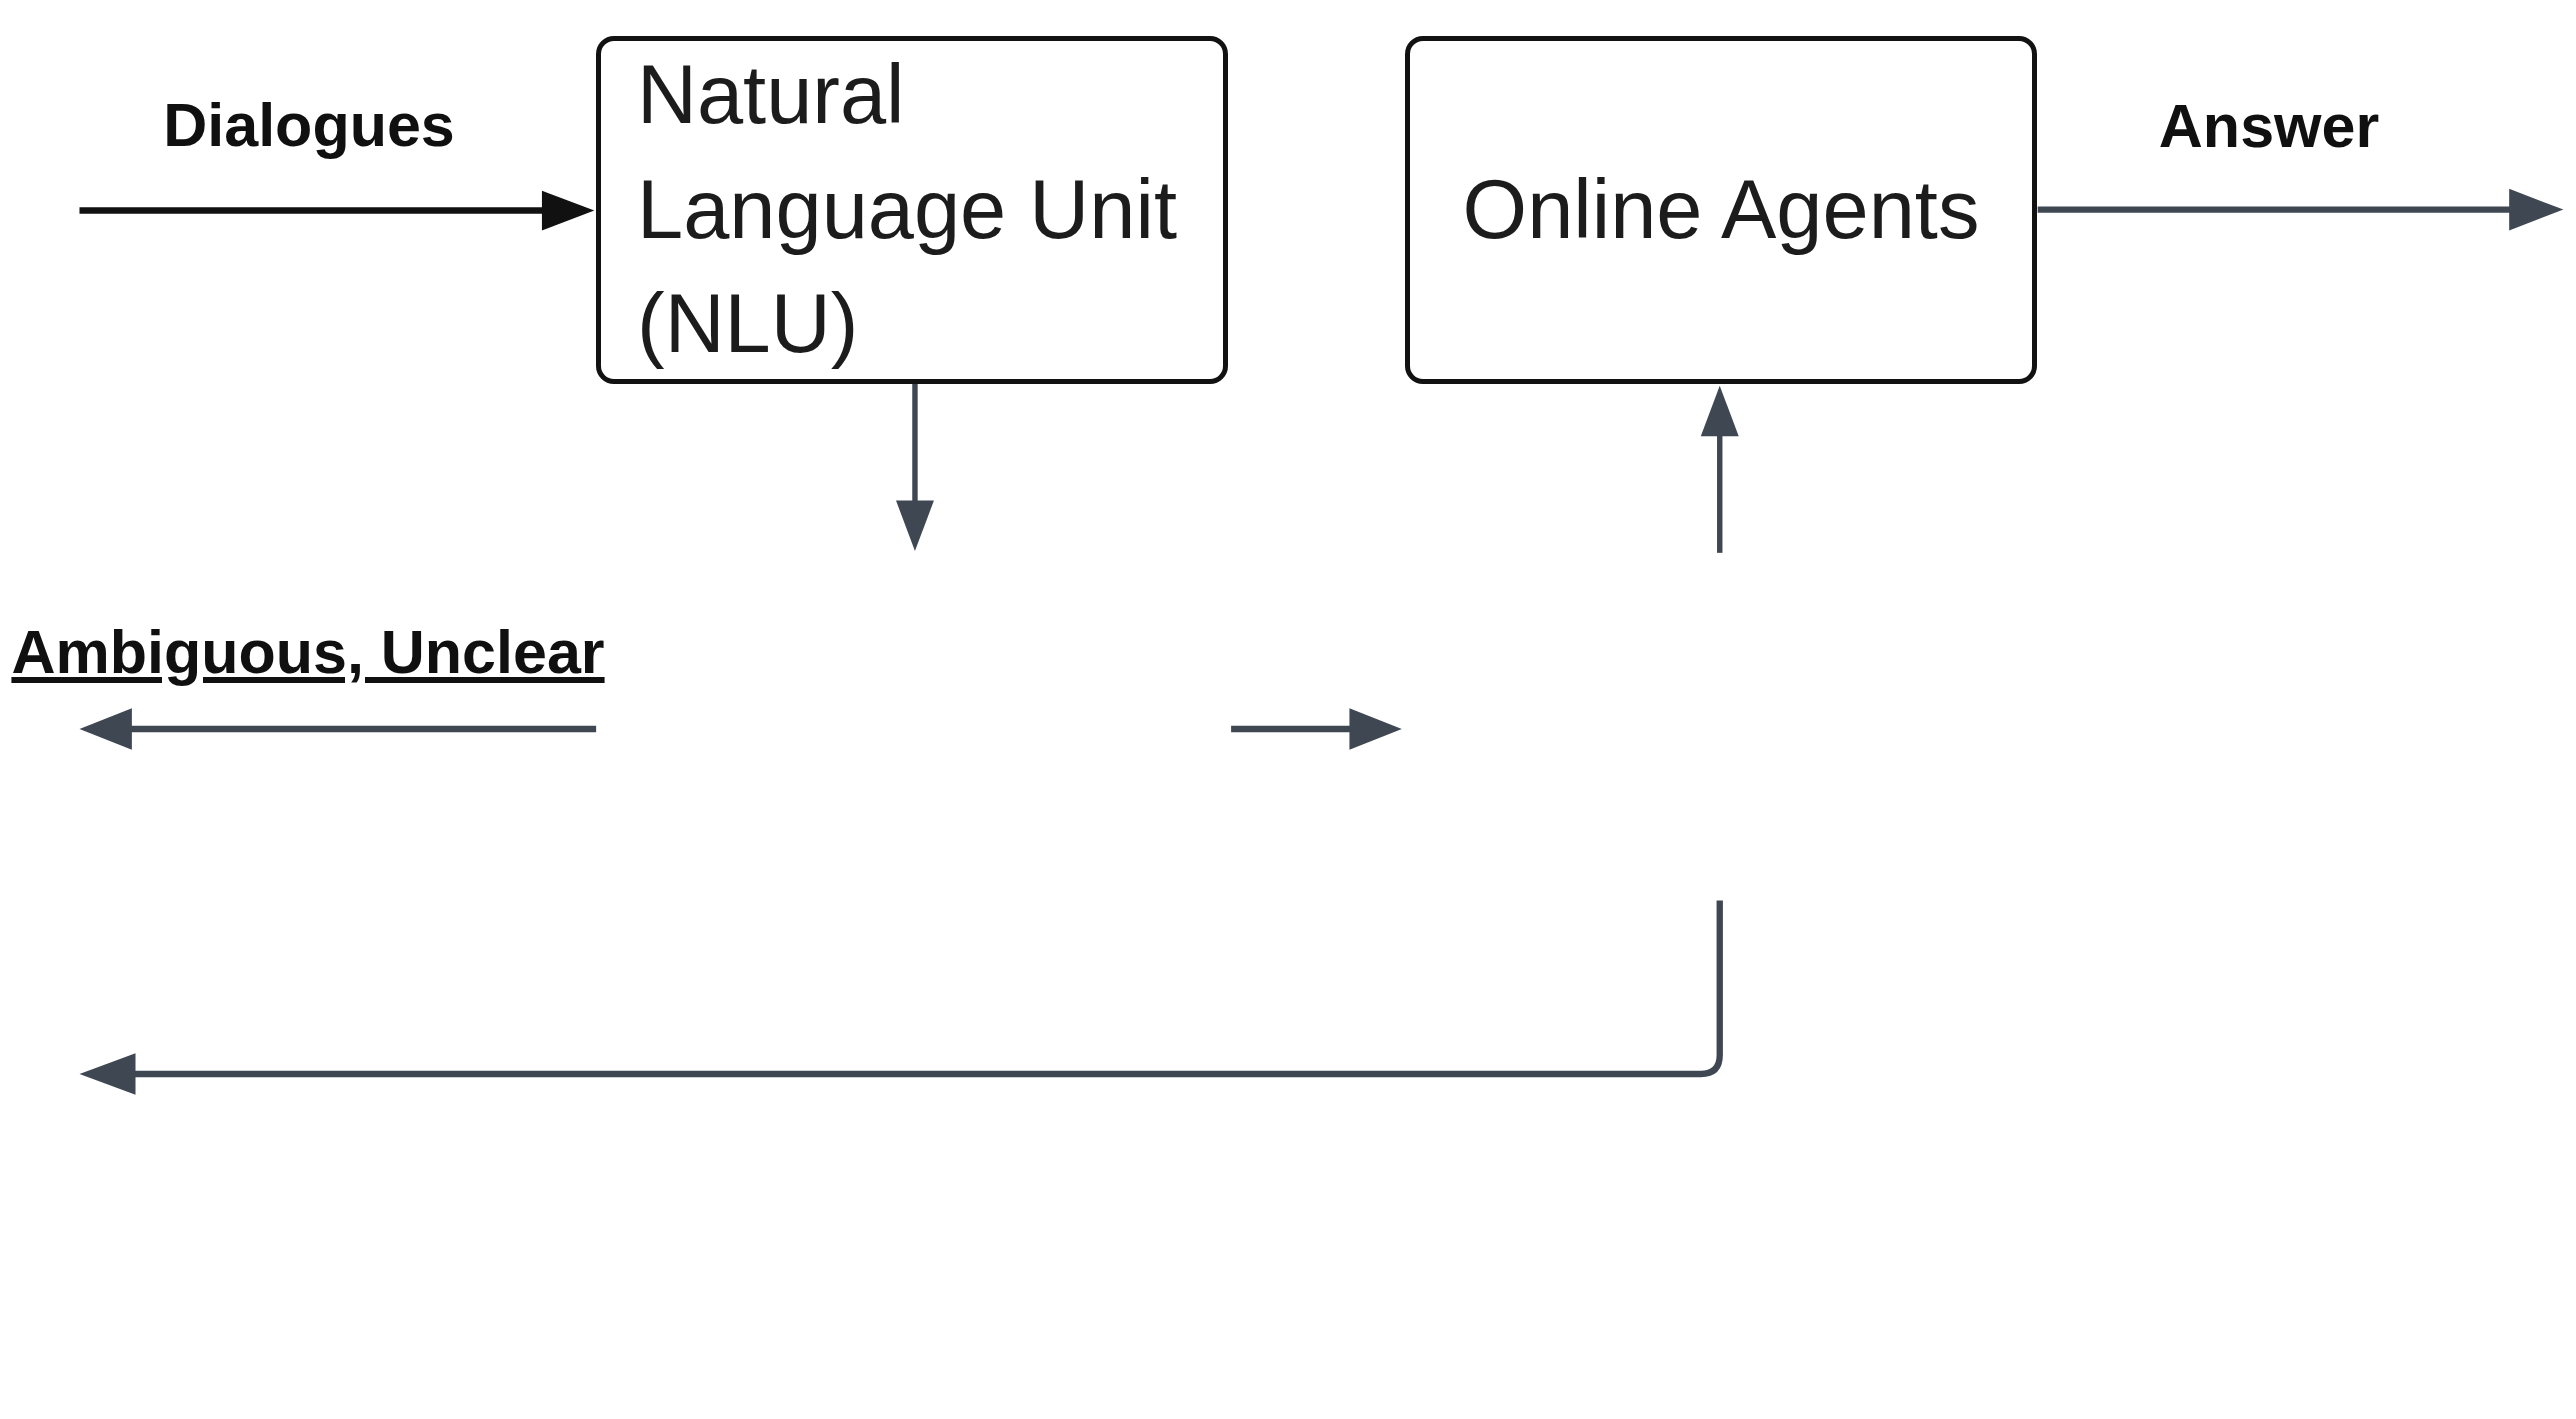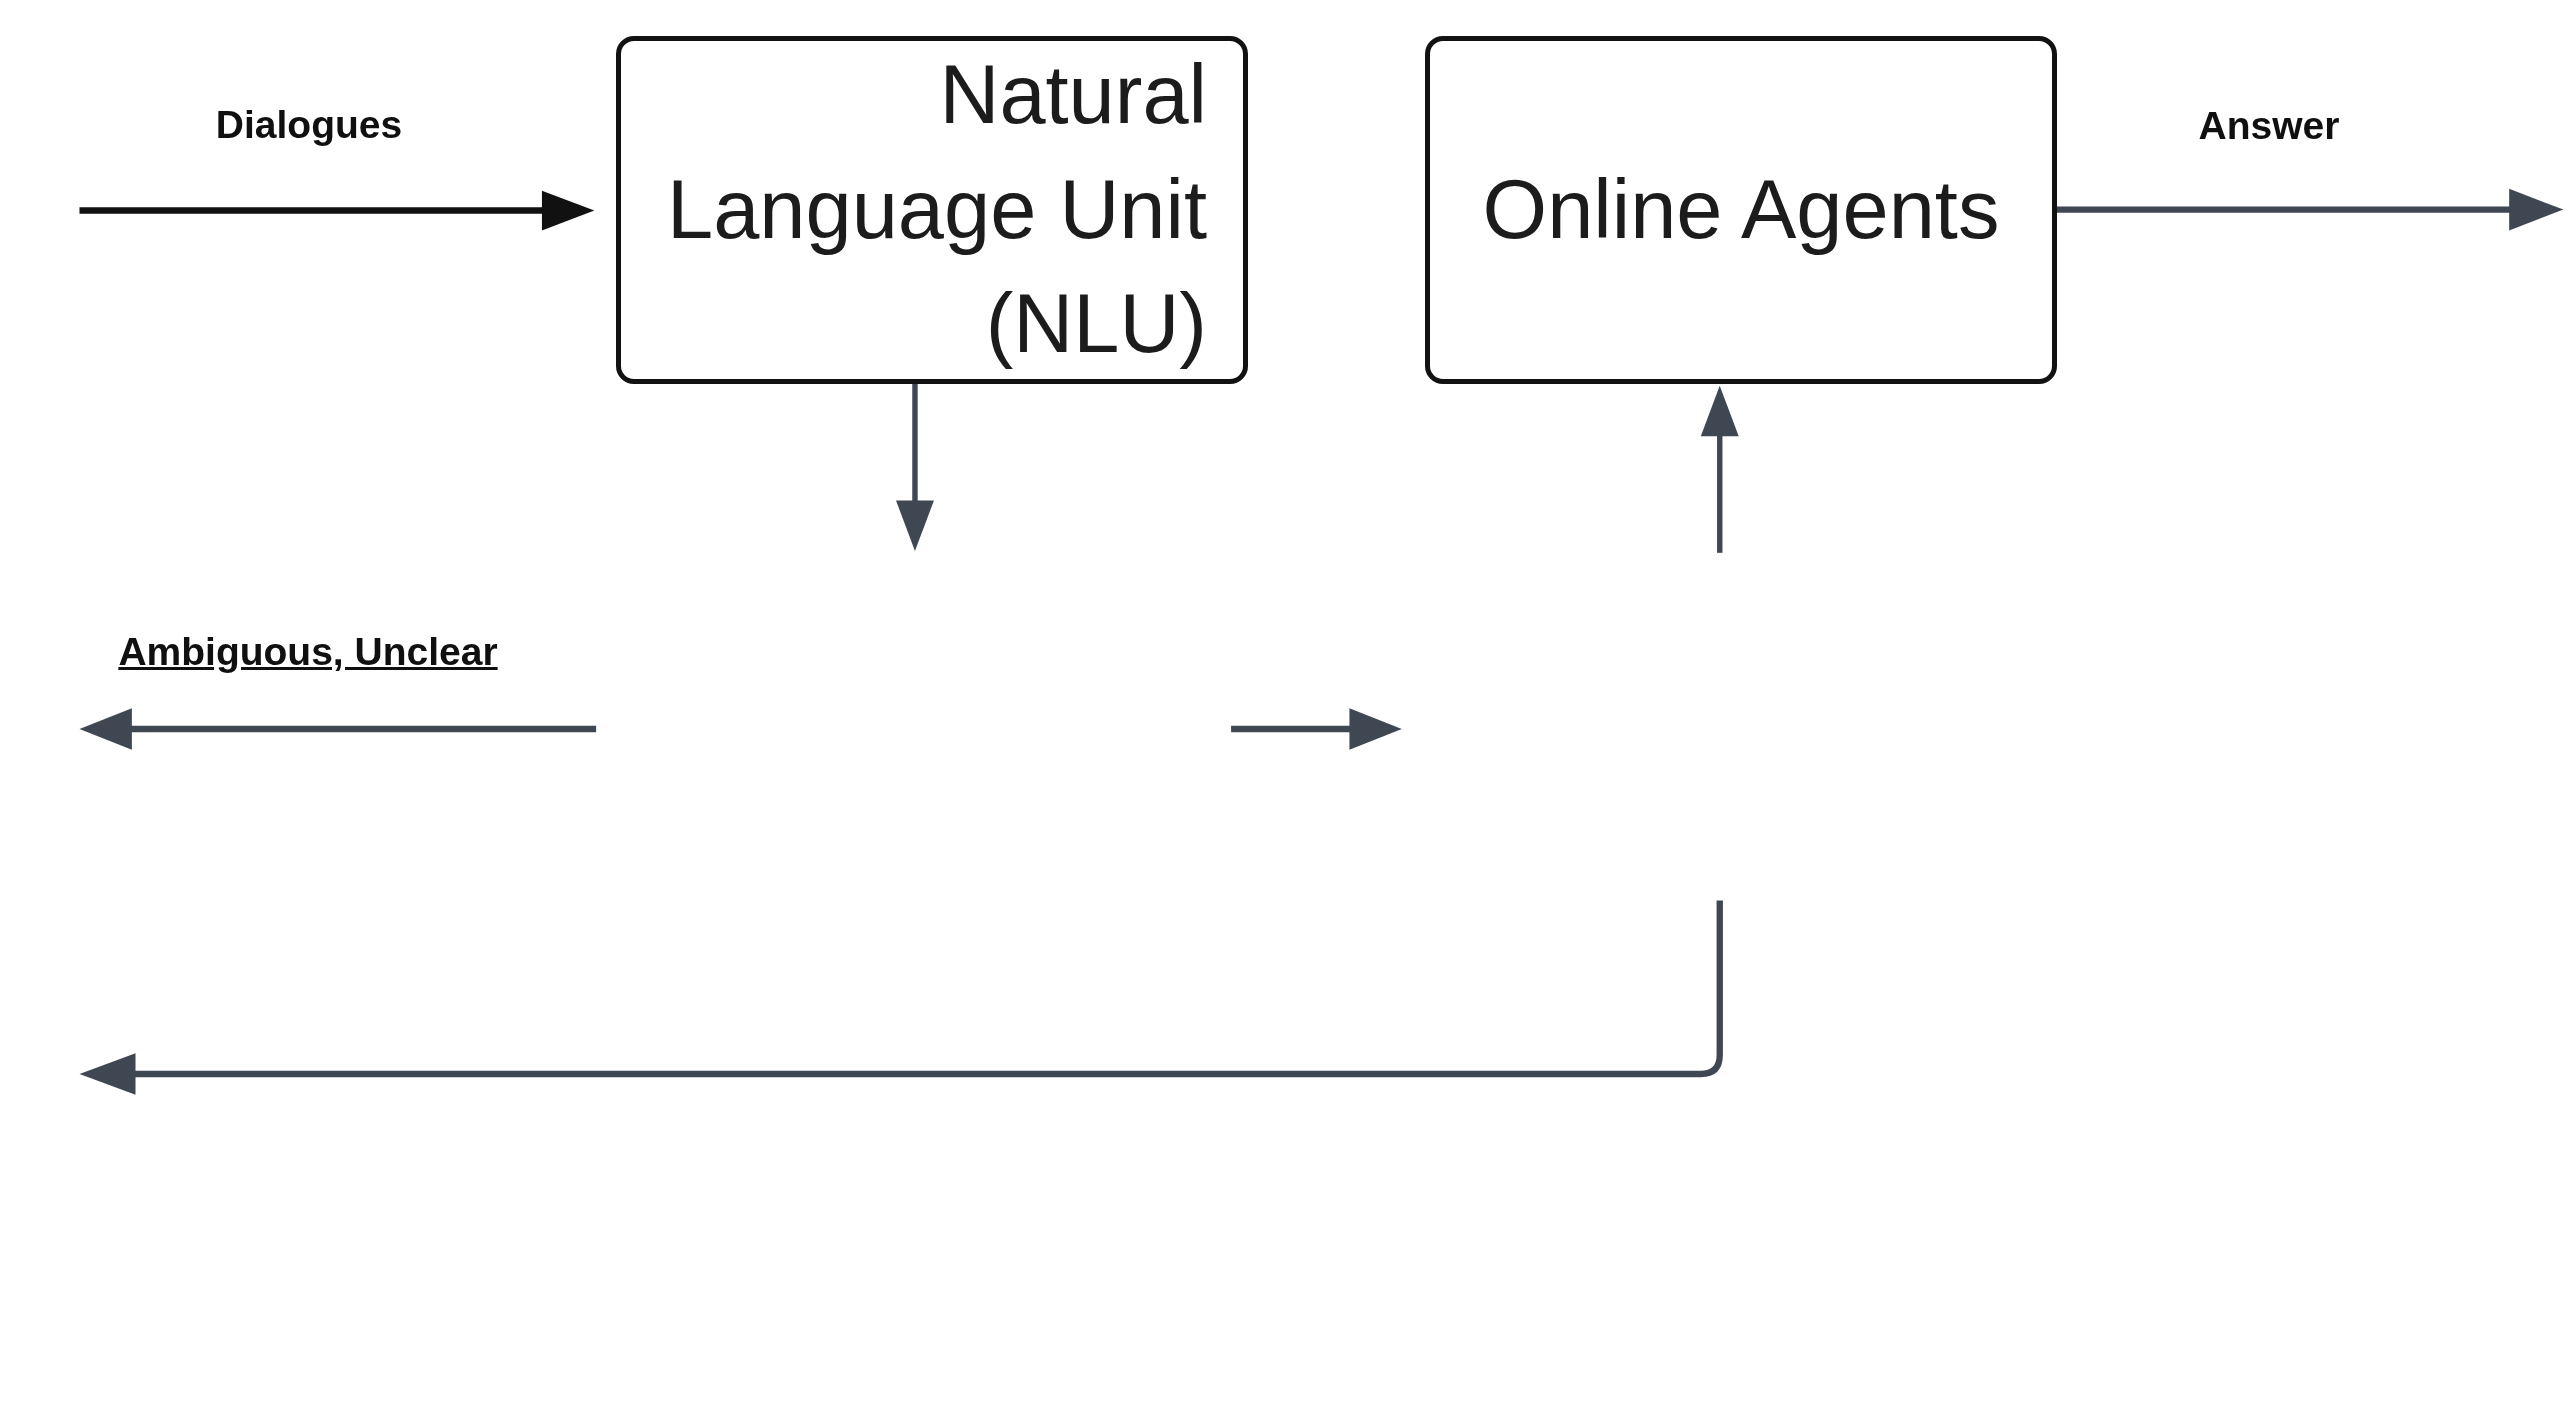--- a/index.html
+++ b/index.html
@@ -25,39 +25,38 @@
     position: absolute;
     width: 632px;
     height: 348px;
     box-sizing: border-box;
     background: #ffffff;
     border: 5.4px solid #121212;
     border-radius: 18px;
     display: flex;
     align-items: center;
     justify-content: center;
-    text-align: right;
+    text-align: left;
     padding: 0 36px;
-    margin-left: 20px;
   }
   .node .node-label {
     font-size: 83px;
     line-height: 1.38;
     color: #1c1c1c;
     font-weight: 400;
   }
   #node-nlu            { left: 596px;  top: 36px;  }
   #node-online-agents  { left: 1405px; top: 36px;  }
   #node-intent-validator { left: 596px; top: 553px; }
   #node-dst            { left: 1405px; top: 553px; }
 
   .edge-label {
     position: absolute;
     transform: translate(-50%, -50%);
-    font-size: 39px;
+    font-size: 61px;
     font-weight: 700;
     color: #101010;
     white-space: nowrap;
   }
   #label-dialogues   { left: 309px;  top: 125px;  }
   #label-answer      { left: 2269px; top: 126px;  }
   #label-ambiguous   { left: 308px;  top: 652px; text-decoration: underline;  }
   #label-uncompleted { left: 885px;  top: 1162px; }
 </style>
 </head>

